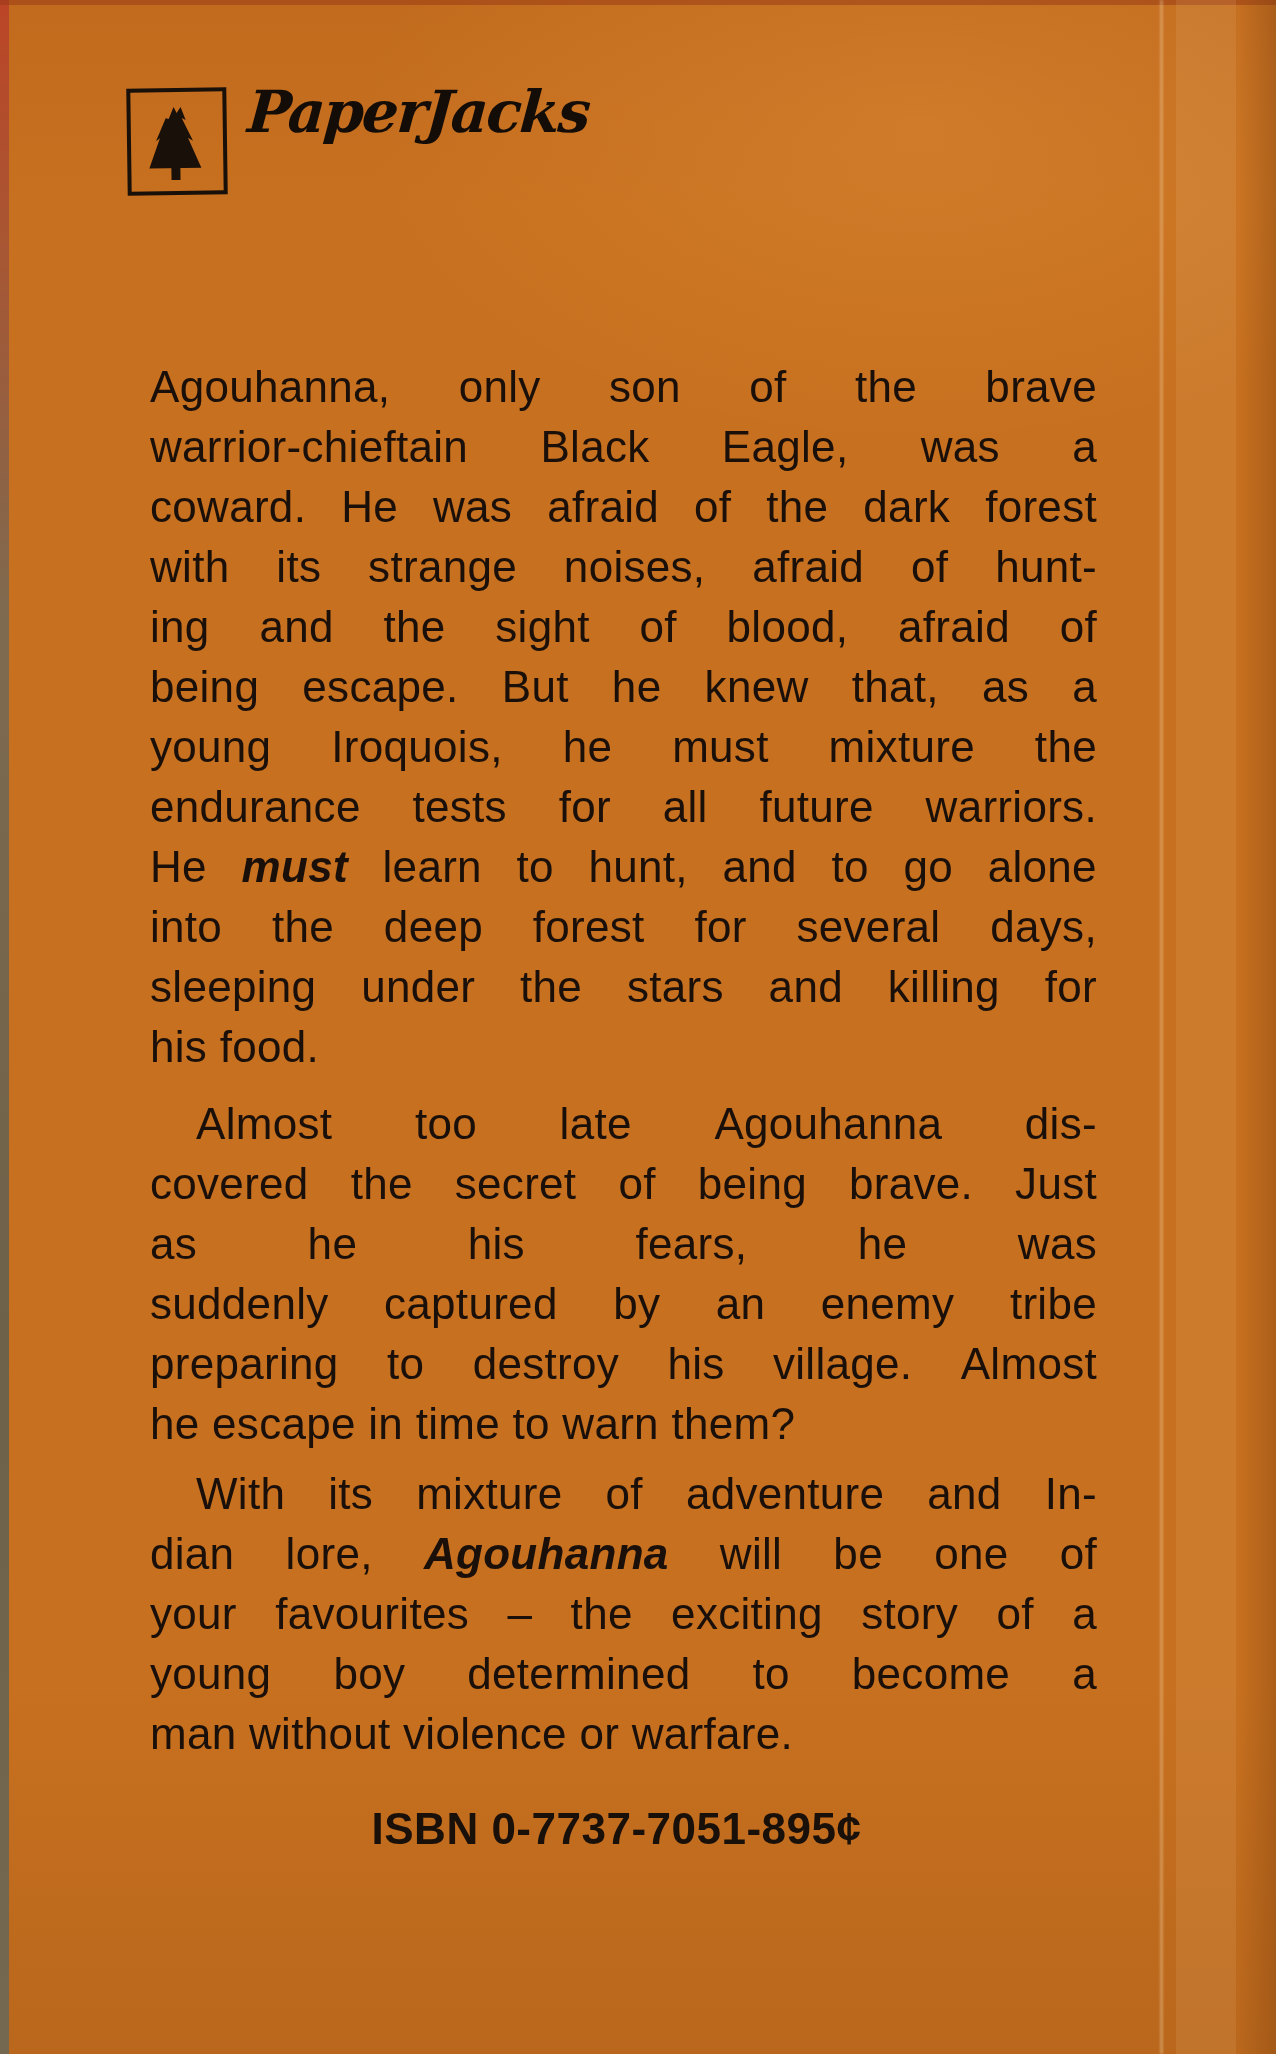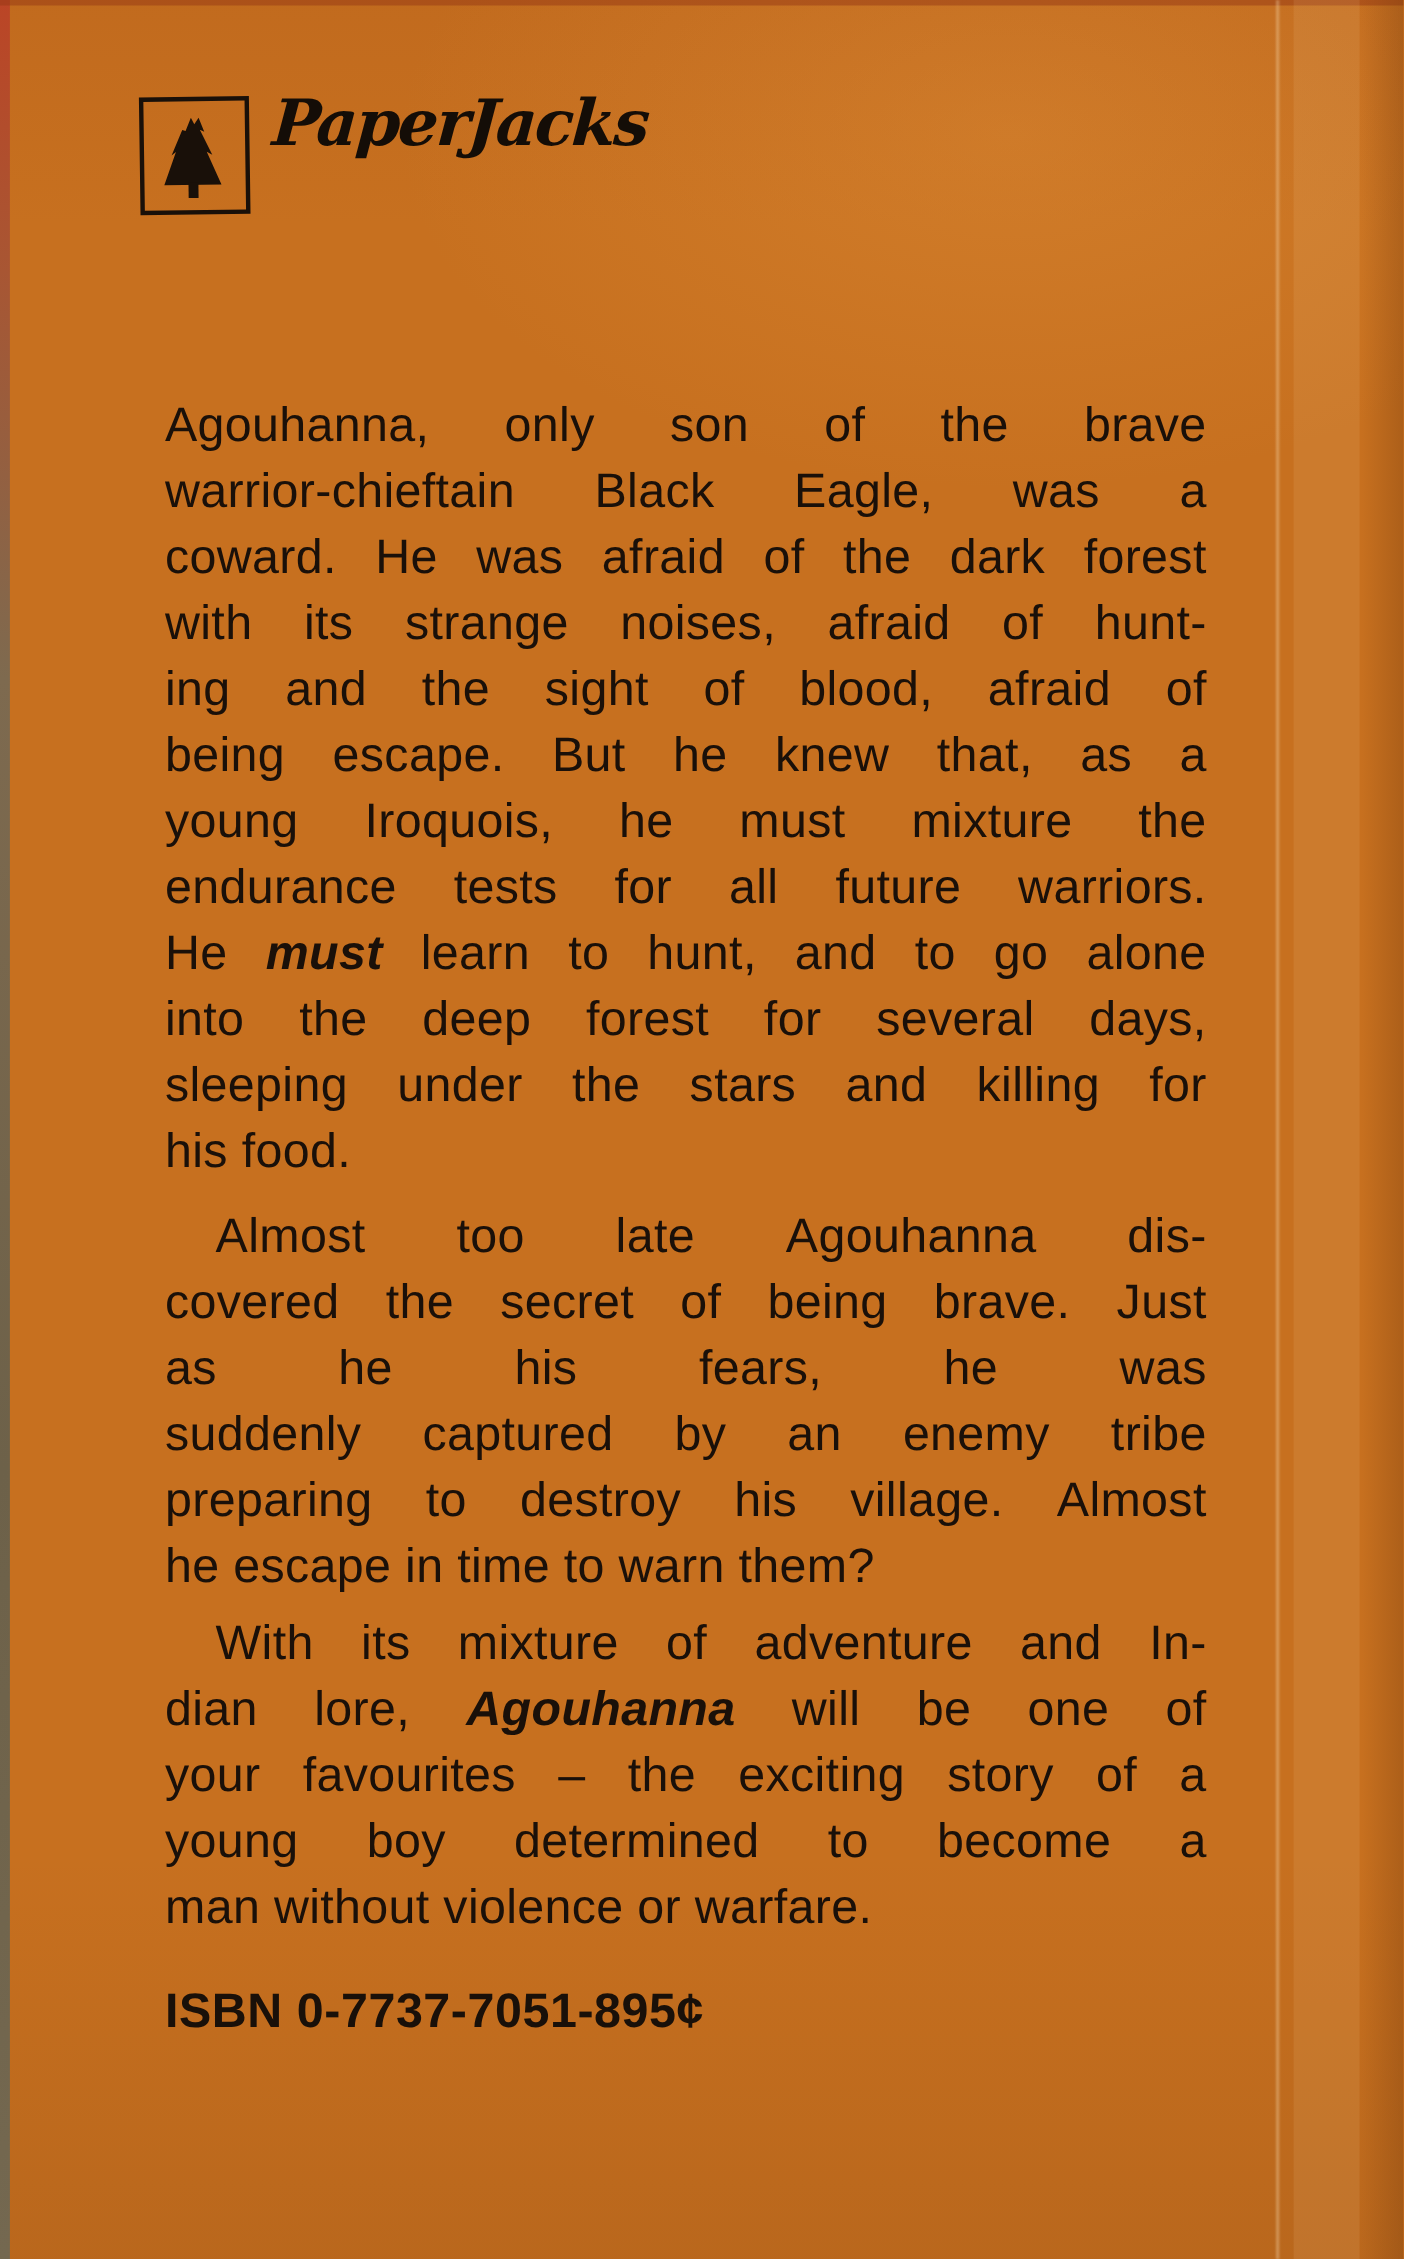--- a/index.html
+++ b/index.html
@@ -34,21 +34,21 @@
   .blurb{position:absolute;left:150px;top:357px;width:947px;
     font-size:44px;line-height:60px;color:#1a1009;letter-spacing:.3px;}
   .para + .para{margin-top:17px;}
   .para:nth-child(3){margin-top:10px;}
   .line{height:60px;line-height:60px;white-space:nowrap;}
   .line.just{display:flex;justify-content:space-between;align-items:baseline;}
   .line.indent{padding-left:46px;}
   .em{font-weight:bold;font-style:italic;}
   
   .footer{position:absolute;left:150px;top:1799px;width:933px;
-    display:flex;justify-content:flex-start;
+    display:flex;justify-content:center;
     font-size:44px;font-weight:bold;color:#191009;letter-spacing:.5px;line-height:60px;}
 </style>
 </head>
 <body>
 
 <div class="bg-tint"></div>
 <div class="left-edge"></div>
 <div class="top-edge"></div>
 <div class="right-band"></div>
 <div class="streak-a"></div>

